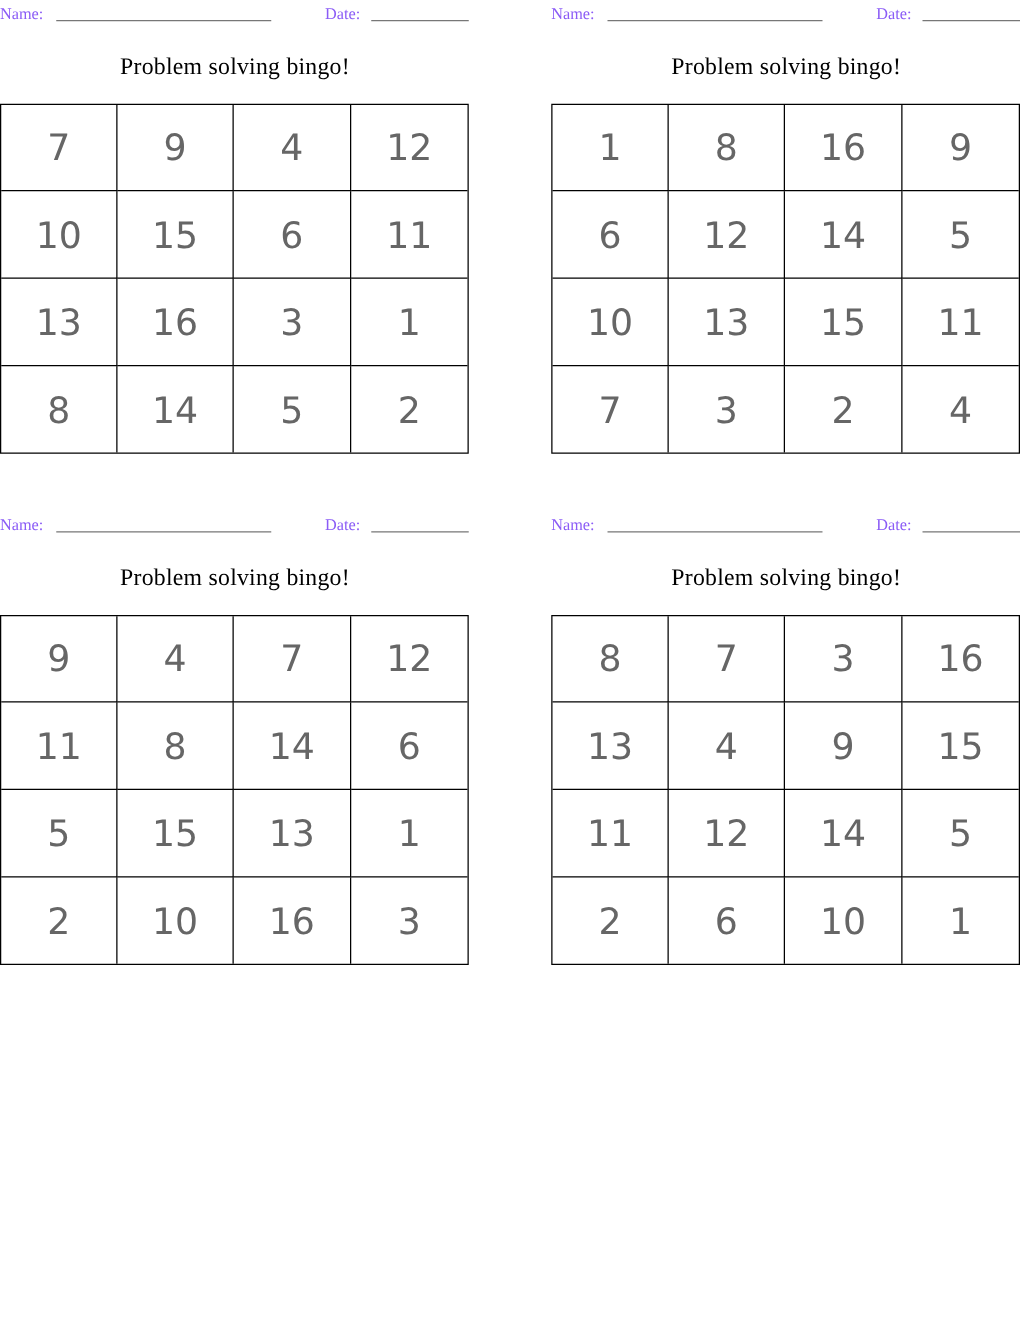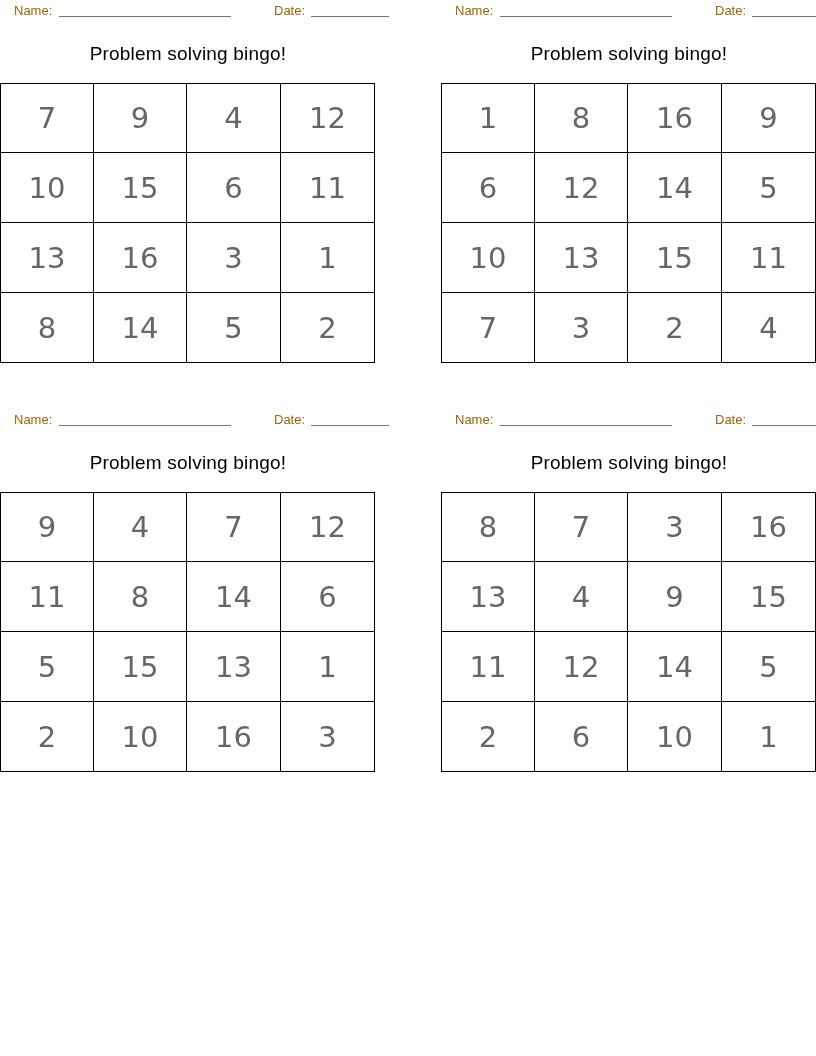--- a/index.html
+++ b/index.html
@@ -1,23 +1,23 @@
 <!DOCTYPE html>
 <html><head>
 <meta charset="utf-8">
 <style>
   html, body { margin: 0; padding: 0; background: #ffffff; }
   body { width: 816px; height: 1056px; position: relative; overflow: hidden; font-family: "DejaVu Sans", sans-serif; }
   .card { position: absolute; width: 376px; }
-  .meta { position: absolute; top: 3px; left: 14px; width: 376px; height: 16px; font-family: Liberation Sans, sans-serif; font-size: 13px; color: #a16207; }
+  .meta { position: absolute; top: 3px; left: 0; width: 376px; height: 16px; font-family: Liberation Serif, serif; font-size: 13px; color: #8b5cf6; }
   .meta .name-label { position: absolute; left: 0; top: 0; }
   .meta .name-line { position: absolute; left: 45px; top: 13px; width: 172px; border-bottom: 1px solid #777; }
   .meta .date-label { position: absolute; left: 260px; top: 0; }
   .meta .date-line { position: absolute; left: 297px; top: 13px; width: 78px; border-bottom: 1px solid #777; }
-  .title { position: absolute; top: 43px; left: 0; width: 376px; text-align: center; font-family: Liberation Sans, sans-serif; font-size: 19px; color: #000; letter-spacing: 0.2px; }
+  .title { position: absolute; top: 43px; left: 0; width: 376px; text-align: center; font-family: Liberation Serif, serif; font-size: 19px; color: #000; letter-spacing: 0.2px; }
   .grid { position: absolute; top: 83px; left: 0; width: 373px; height: 278px; border: 1px solid #000; display: grid; grid-template-columns: 93px 93px 94px 93px; grid-template-rows: 69px 70px 70px 69px; }
   .cell { border-right: 1px solid #000; border-bottom: 1px solid #000; display: flex; align-items: center; justify-content: center; font-family: "DejaVu Sans", sans-serif; font-size: 29px; color: #666; }
   .cell.last-col { border-right: none; }
   .cell.last-row { border-bottom: none; }
 </style>
 </head>
 <body>
 
 <div id="cards">
     <div class="card" style="left: 0px; top: 0px;">

